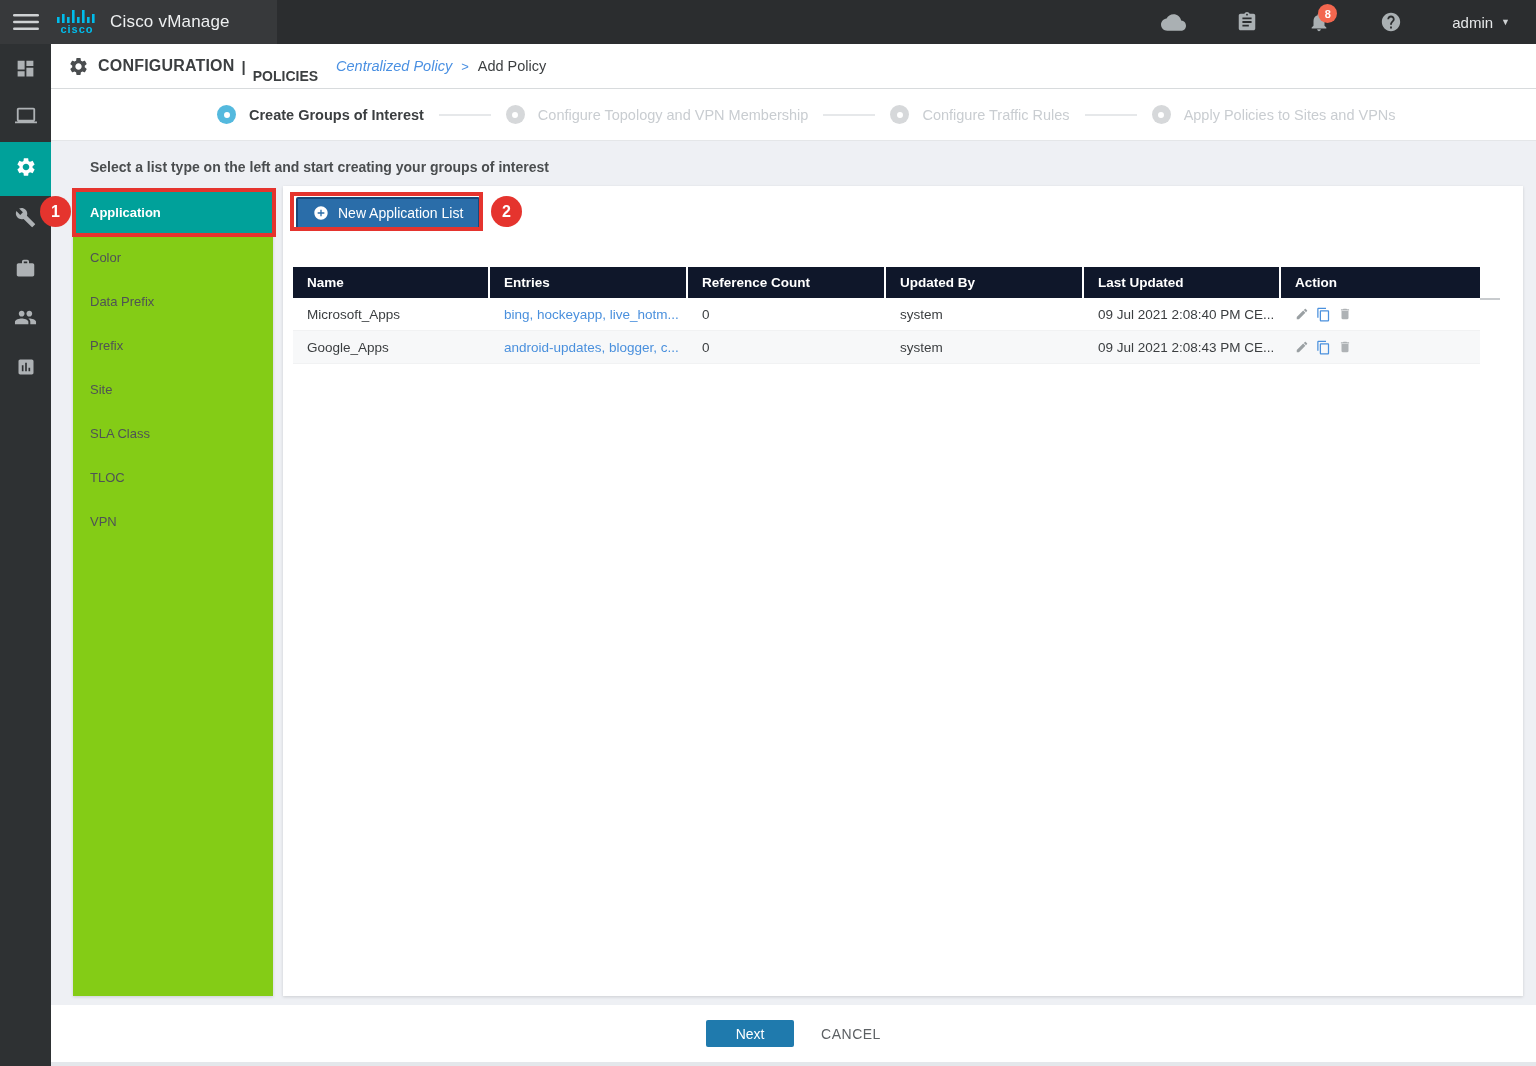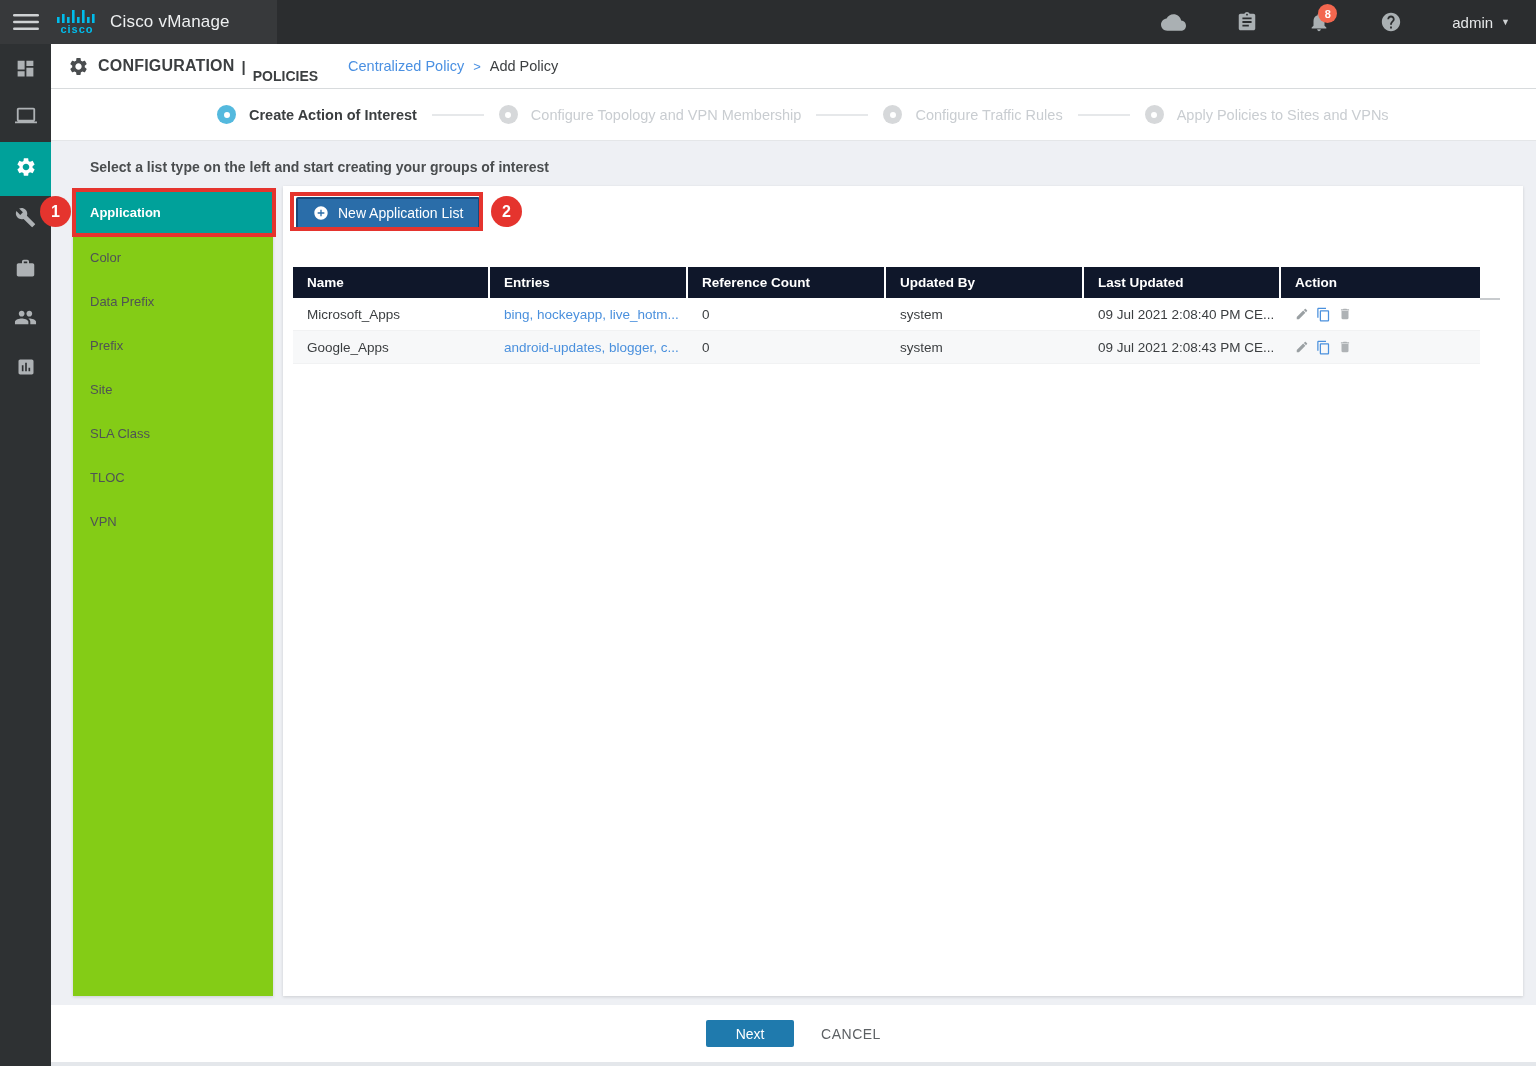--- a/index.html
+++ b/index.html
@@ -25,21 +25,21 @@
   .side-item svg { fill:#aeb2b5; }
   .side-item.active { background:#00a19a; height:54px; }
   .side-item.active svg { fill:#ffffff; }
 
   
   .breadcrumb-row { position:absolute; left:51px; top:44px; width:1485px; height:45px; background:#ffffff; border-bottom:1px solid #d8dbdd; display:flex; align-items:center; padding-left:17px; z-index:3; }
   .bc-gear { display:flex; margin-right:9px; }
   .bc-section { font-size:16px; font-weight:700; color:#3c3f41; letter-spacing:.2px; }
   .bc-divider { font-size:15px; font-weight:700; color:#3c3f41; margin:0 7px; }
   .bc-subsection { font-size:14px; font-weight:700; color:#3c3f41;margin-top:20px; }
-  .bc-link { font-size:14.5px; color:#4a90e2; margin-left:30px; cursor:pointer; }
+  .bc-link { font-size:14.5px; color:#4a90e2; margin-left:18px; cursor:pointer;font-style:italic; }
   .bc-chevron { font-size:13px; color:#4a90e2; margin:0 9px; }
   .bc-current { font-size:14.5px; color:#3c3f41; }
 
   
   .wizard-row { position:absolute; left:51px; top:89px; width:1485px; height:52px; background:#ffffff; border-bottom:1px solid #e4e6e8; display:flex; align-items:center; padding-left:166px; z-index:3; }
   .step { display:flex; align-items:center; gap:13px; cursor:pointer; }
   .step-dot { width:19px; height:19px; border-radius:50%; background:#54b9de; position:relative; flex:none; }
   .step-dot-core { position:absolute; left:50%; top:50%; transform:translate(-50%,-50%); width:5px; height:5px; background:#54b9de; border:3px solid #ffffff; border-radius:50%; }
   .step-label { font-size:14.5px; font-weight:700; color:#3b3e40; white-space:nowrap; }
   .step.inactive .step-dot { background:#d6d8da; }
@@ -198,21 +198,21 @@
     <span class="bc-link">Centralized Policy</span>
     <span class="bc-chevron">&gt;</span>
     <span class="bc-current">Add Policy</span>
   </div>
 
   <div class="wizard-row">
     <div class="step">
       <span class="step-dot">
           <span class="step-dot-core"></span>
         </span>
-      <span class="step-label">Create Action of Interest</span>
+      <span class="step-label">Create Groups of Interest</span>
     </div>
     <span class="connector"></span>
     <div class="step inactive">
       <span class="step-dot">
           <span class="step-dot-core"></span>
         </span>
       <span class="step-label">Configure Topology and VPN Membership</span>
     </div>
     <span class="connector"></span>
     <div class="step inactive">

